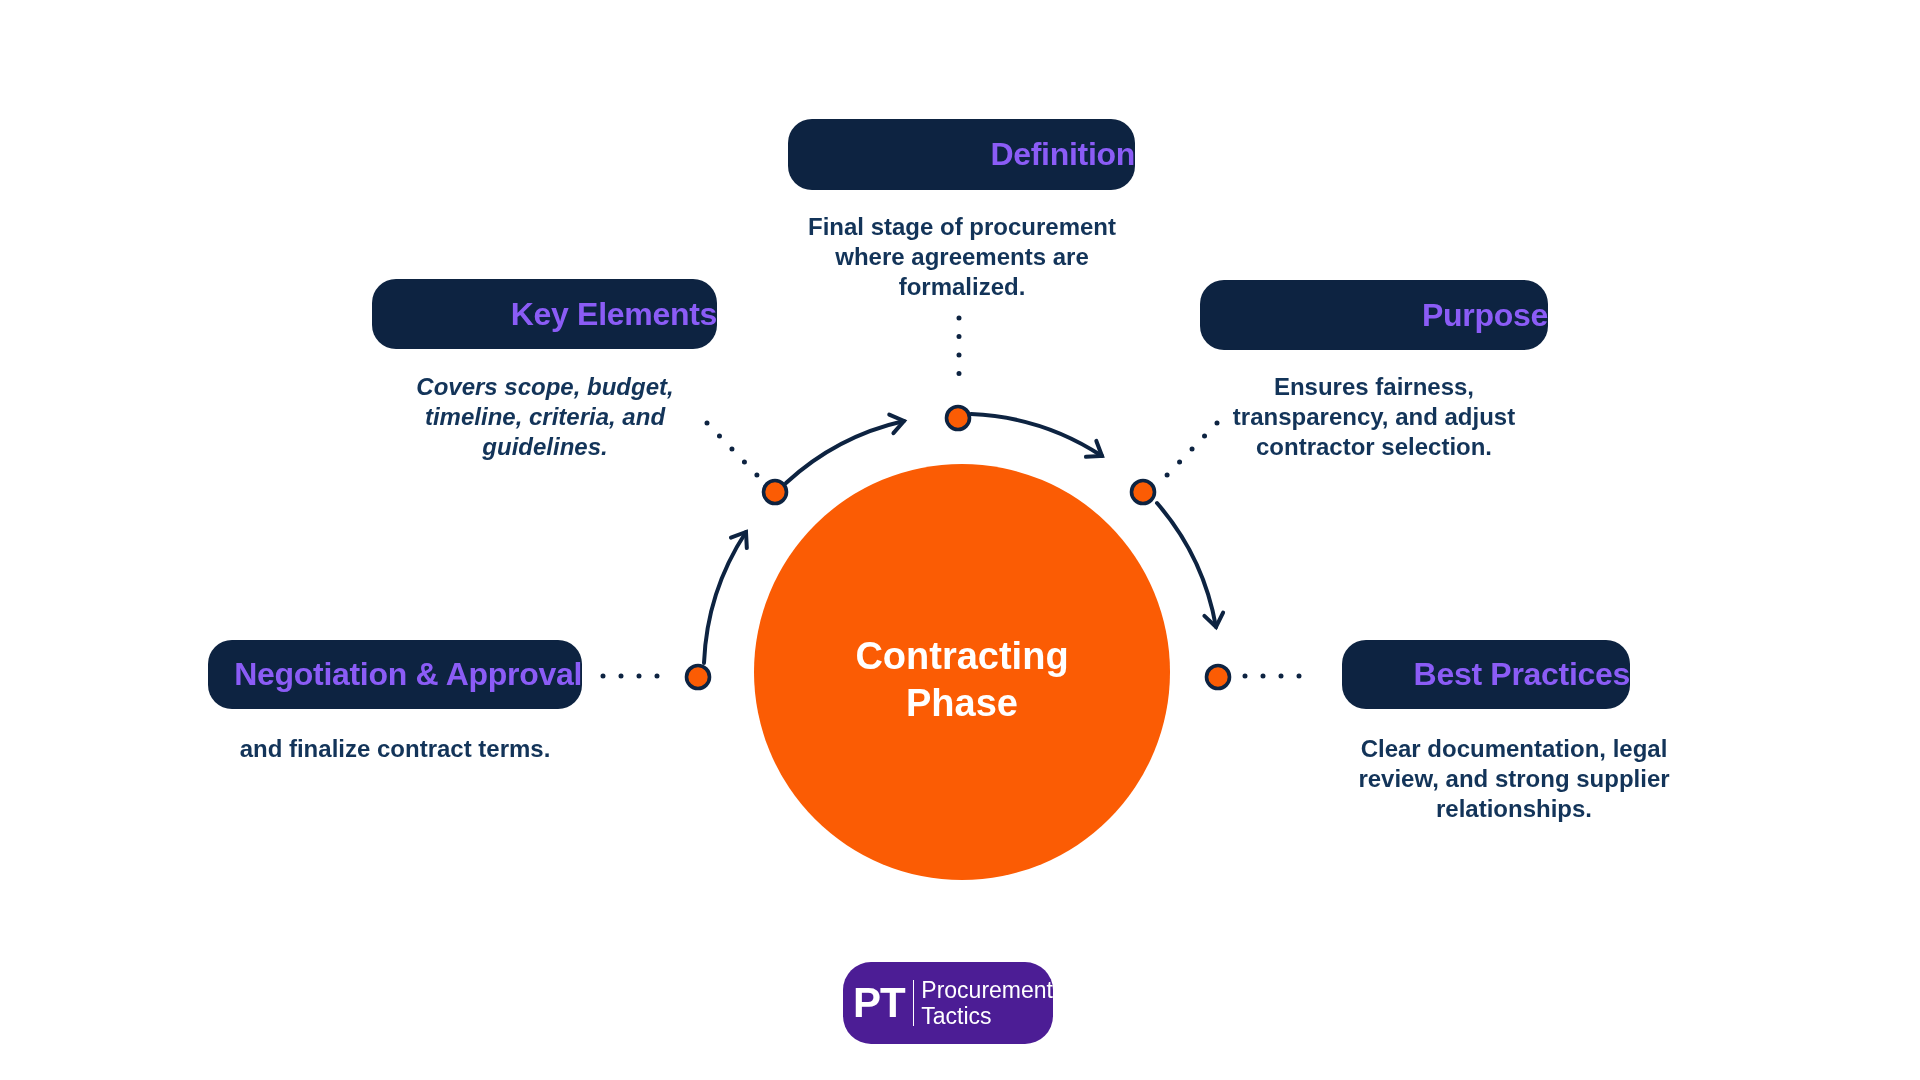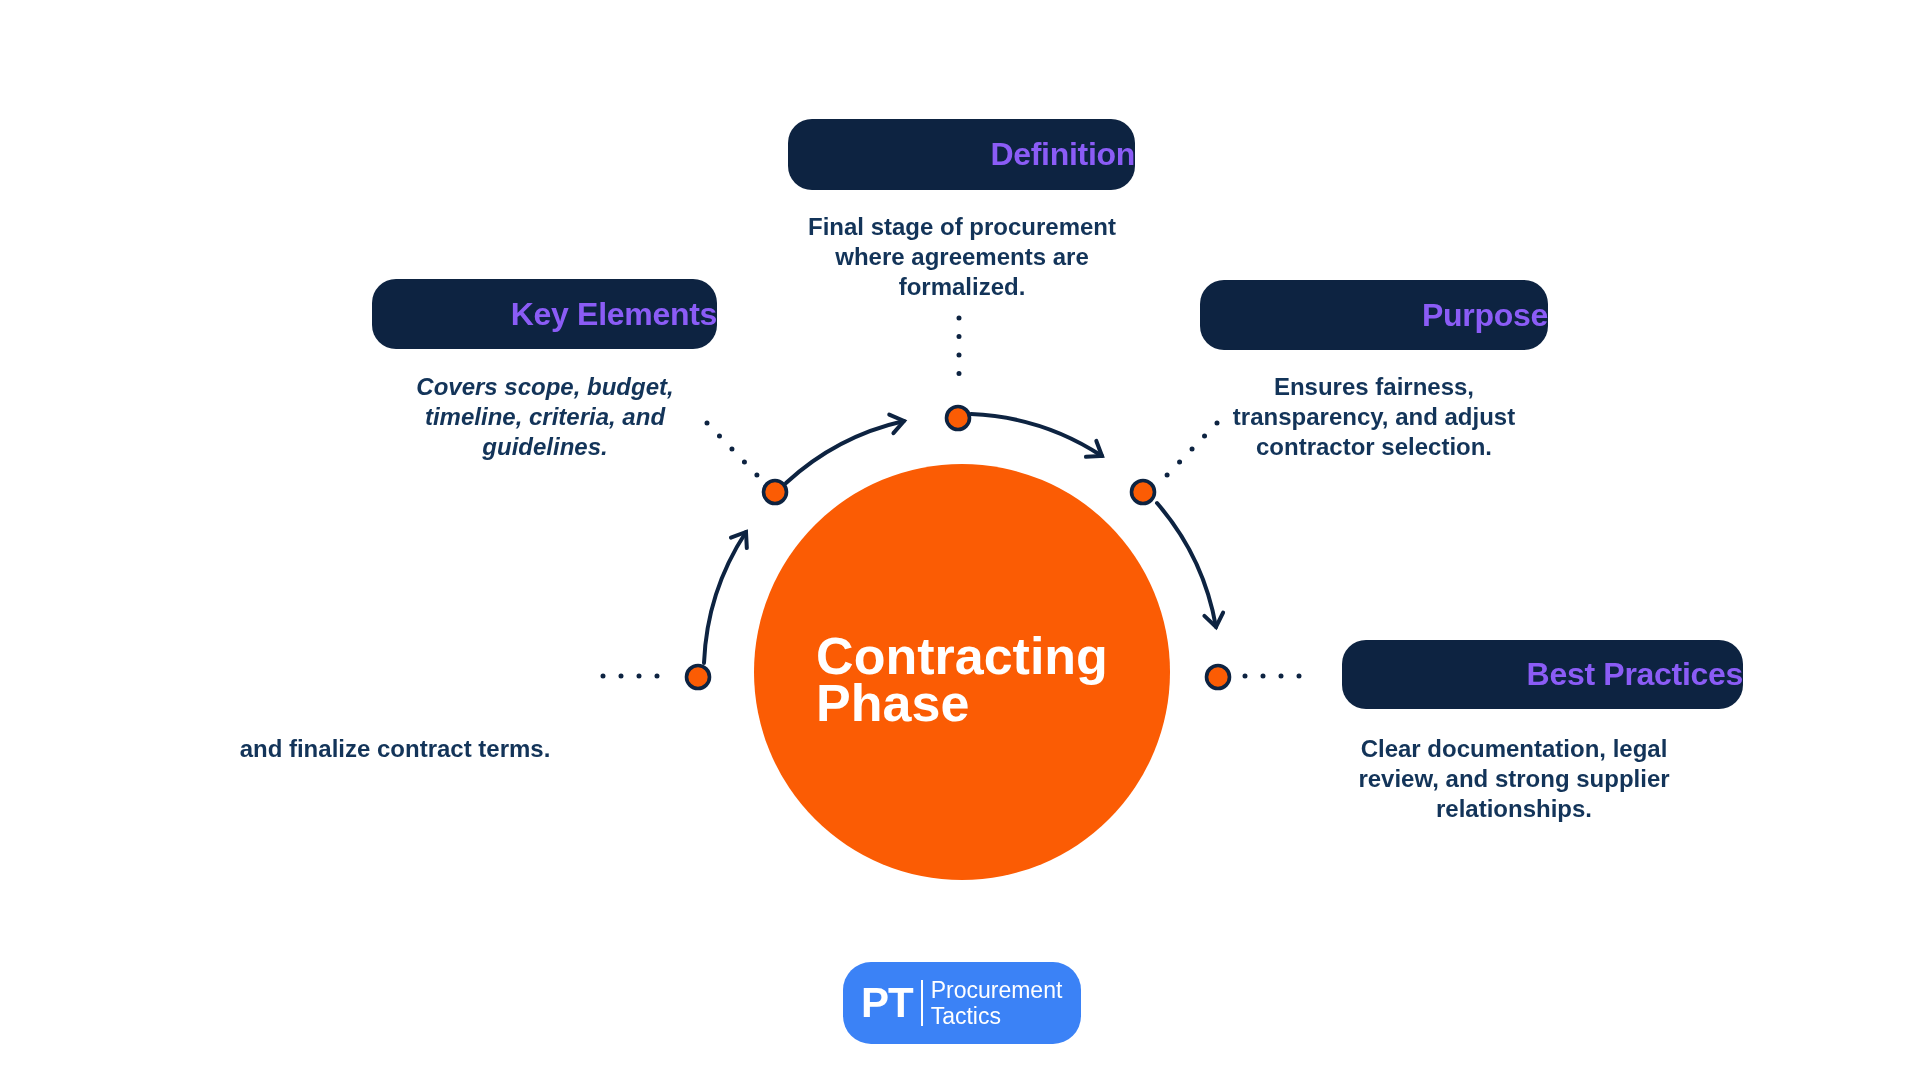--- a/index.html
+++ b/index.html
@@ -16,46 +16,46 @@
   .pill {
     position:absolute; background:#0d2341; border-radius:24px;
     display:flex; align-items:center; justify-content:flex-end;
     color:#8b5cf6; font-weight:bold; font-size:32px; letter-spacing:-0.3px;
     white-space:nowrap;
   }
   #pill-definition   { left:788px;  top:119px; width:347px; height:71px; }
   #pill-key-elements { left:372px;  top:279px; width:345px; height:70px; }
   #pill-purpose      { left:1200px; top:280px; width:348px; height:70px; }
   #pill-negotiation  { left:208px;  top:640px; width:374px; height:69px; }
-  #pill-best         { left:1342px; top:640px; width:401px; height:69px; }
+  #pill-best         { left:1342px; top:640px; width:288px; height:69px; }
 
   .desc {
     position:absolute; width:400px; color:#133459; font-weight:bold;
     font-size:24px; line-height:30px; text-align:center; white-space:nowrap;
   }
   #desc-definition   { left:762px;  top:212px; }
   #desc-key-elements { left:345px;  top:372px;font-style:italic; }
   #desc-purpose      { left:1174px; top:372px; }
   #desc-negotiation  { left:195px;  top:734px; }
   #desc-best         { left:1314px; top:734px; }
 
   .center-circle {
     position:absolute; left:754px; top:464px; width:416px; height:416px;
     border-radius:50%; background:#fb5c04;
     display:flex; align-items:center; justify-content:center;
   }
   .center-title {
-    color:#ffffff; font-size:52px; font-weight:bold; line-height:47px;
-    text-align:left; padding-top:16px;
+    color:#ffffff; font-size:38px; font-weight:bold; line-height:47px;
+    text-align:center; padding-top:16px;
   }
 
   .logo {
-    position:absolute; left:843px; top:962px; width:238px; height:82px;
-    border-radius:28px; background:#3b82f6;
-    display:flex; align-items:center; padding-left:18px;
+    position:absolute; left:843px; top:962px; width:210px; height:82px;
+    border-radius:28px; background:#4c1d95;
+    display:flex; align-items:center; padding-left:10px;
   }
   .logo-monogram { font-size:42px; font-weight:bold; color:#ffffff; letter-spacing:-1px; }
   .logo-divider  { width:2px; height:46px; background:#ffffff; margin-left:8px; }
   .logo-name     { color:#ffffff; font-size:23px; line-height:26px; margin-left:8px; }
 </style>
 </head>
 <body>
 
 <div class="canvas">
 
@@ -111,20 +111,23 @@
 
   <div class="pill" id="pill-purpose">
     <span>Purpose</span>
   </div>
   <div class="desc" id="desc-purpose">
     <div>Ensures fairness,</div>
     <div>transparency, and adjust</div>
     <div>contractor selection.</div>
   </div>
 
+  <div class="pill" id="pill-negotiation">
+    <span>Negotiation &amp; Approval</span>
+  </div>
   <div class="desc" id="desc-negotiation">
     <div>and finalize contract terms.</div>
   </div>
 
   <div class="pill" id="pill-best">
     <span>Best Practices</span>
   </div>
   <div class="desc" id="desc-best">
     <div>Clear documentation, legal</div>
     <div>review, and strong supplier</div>

